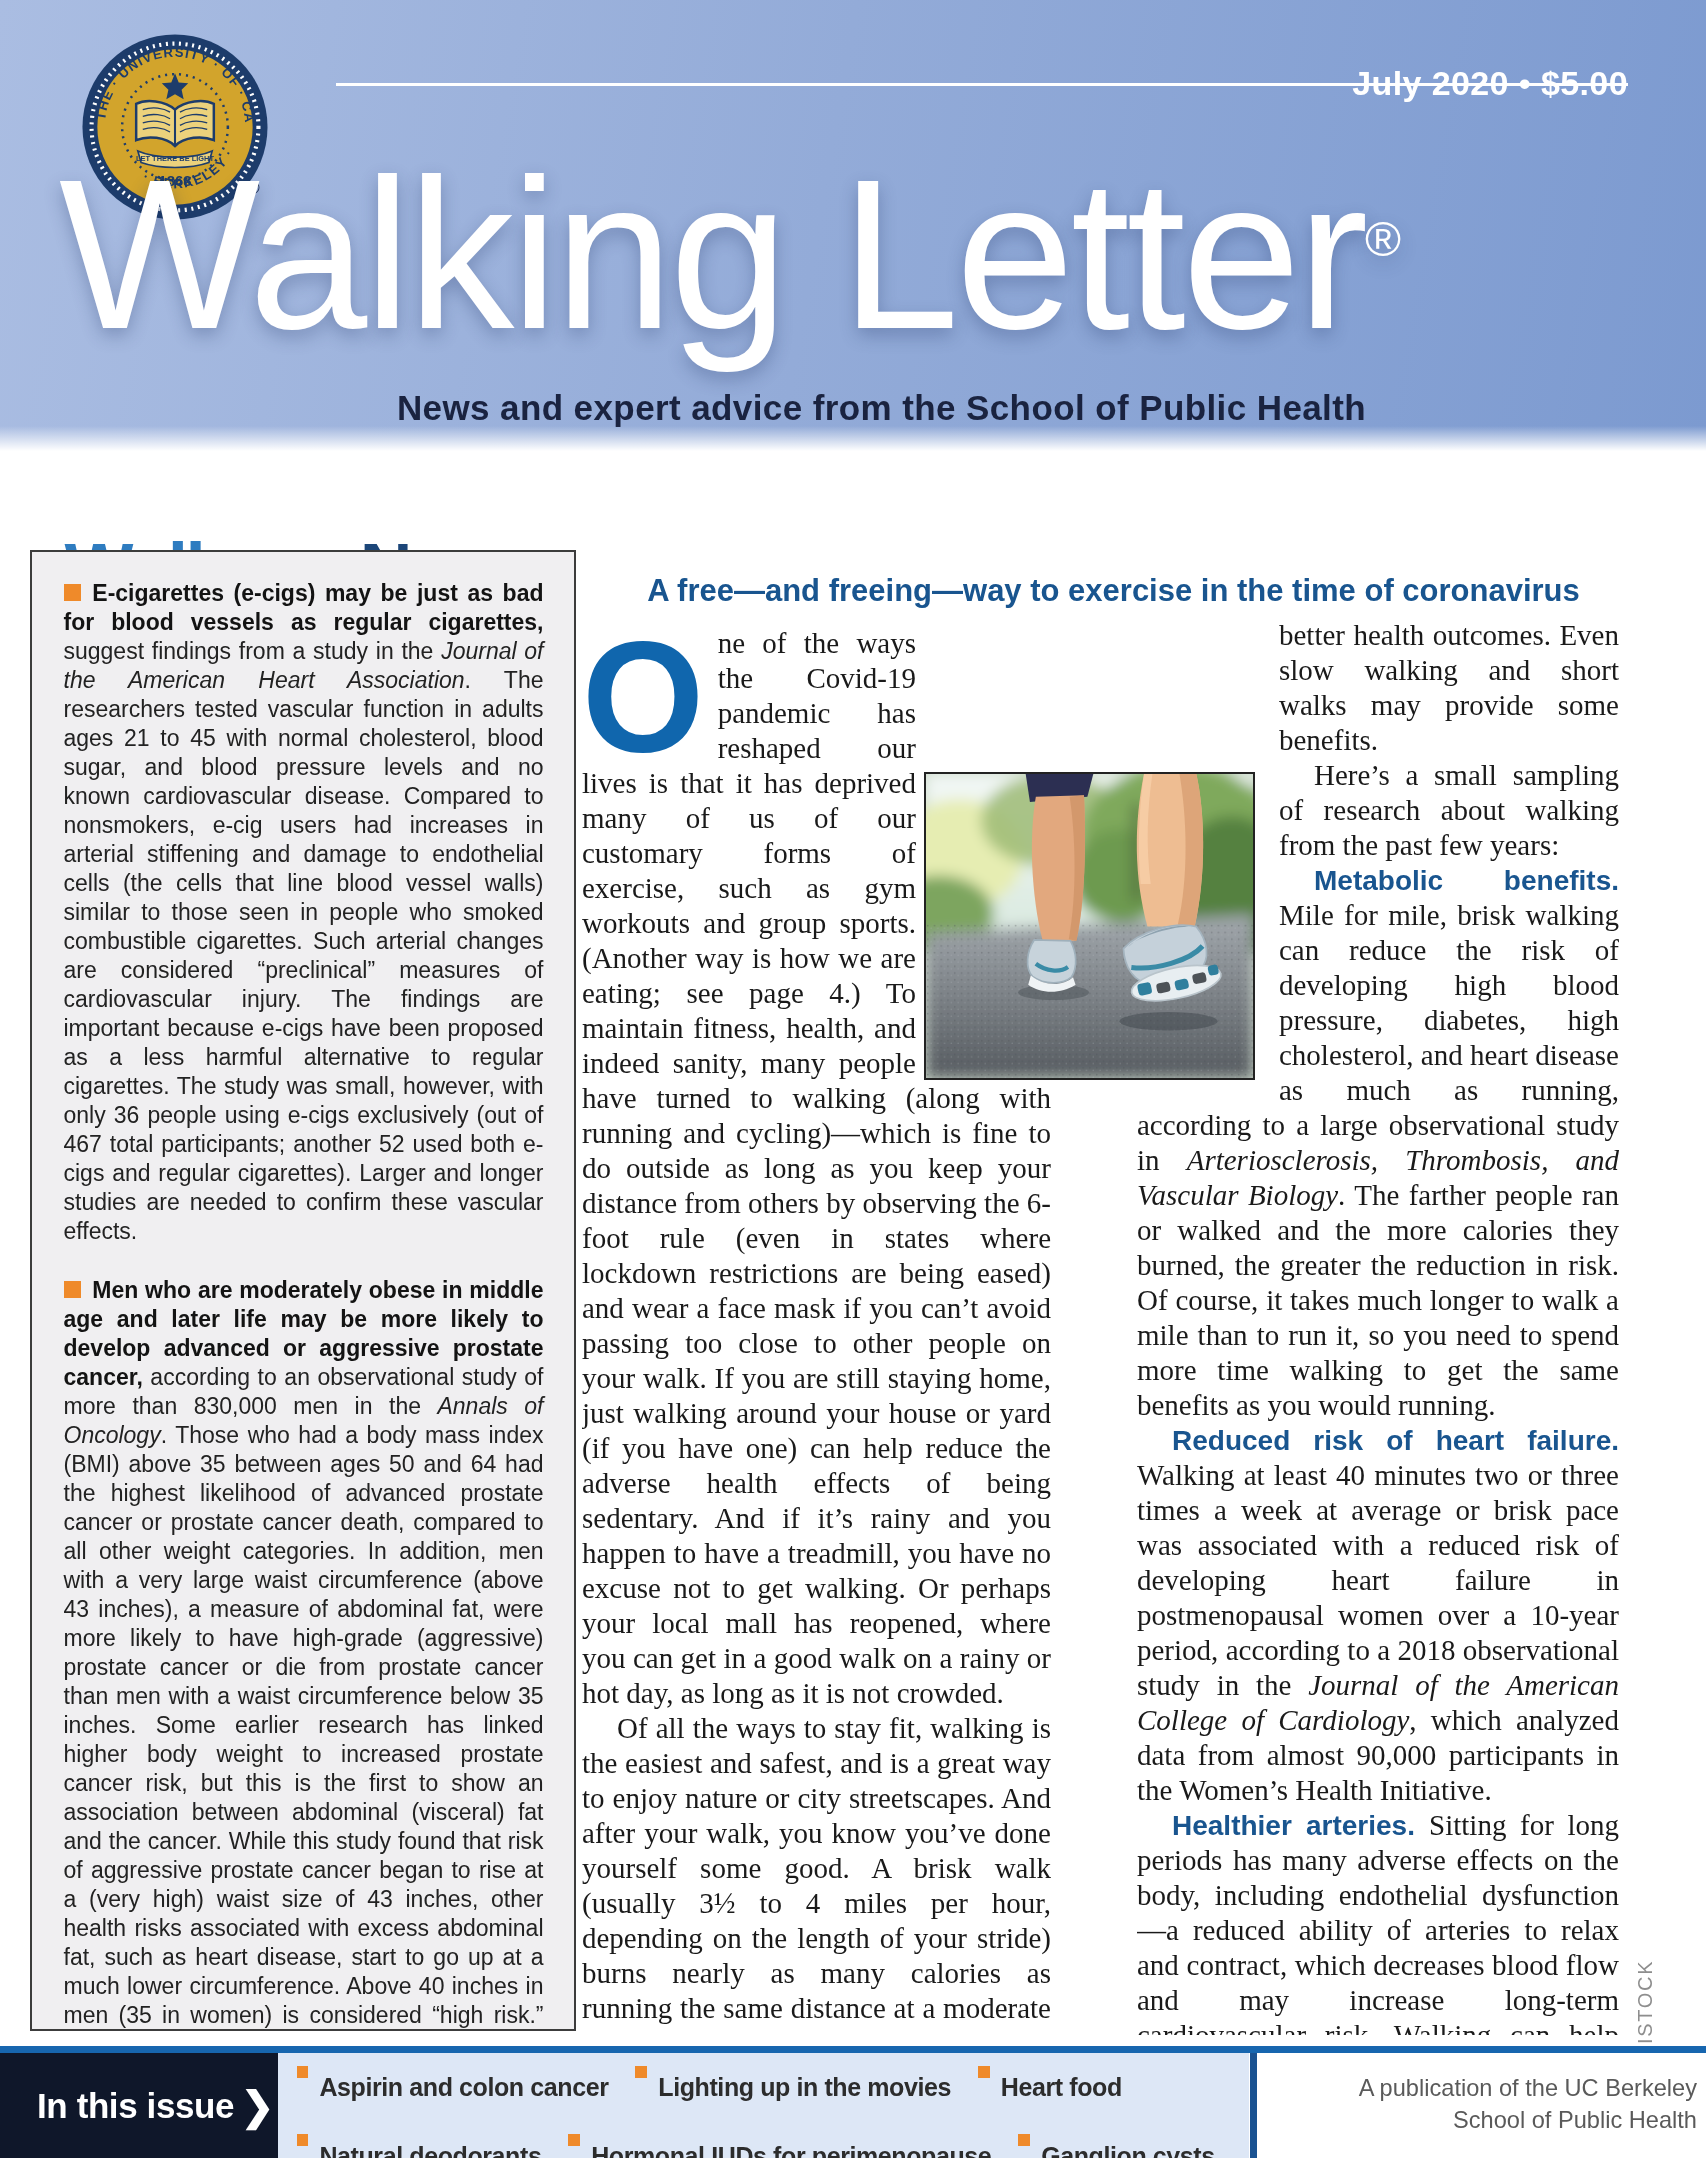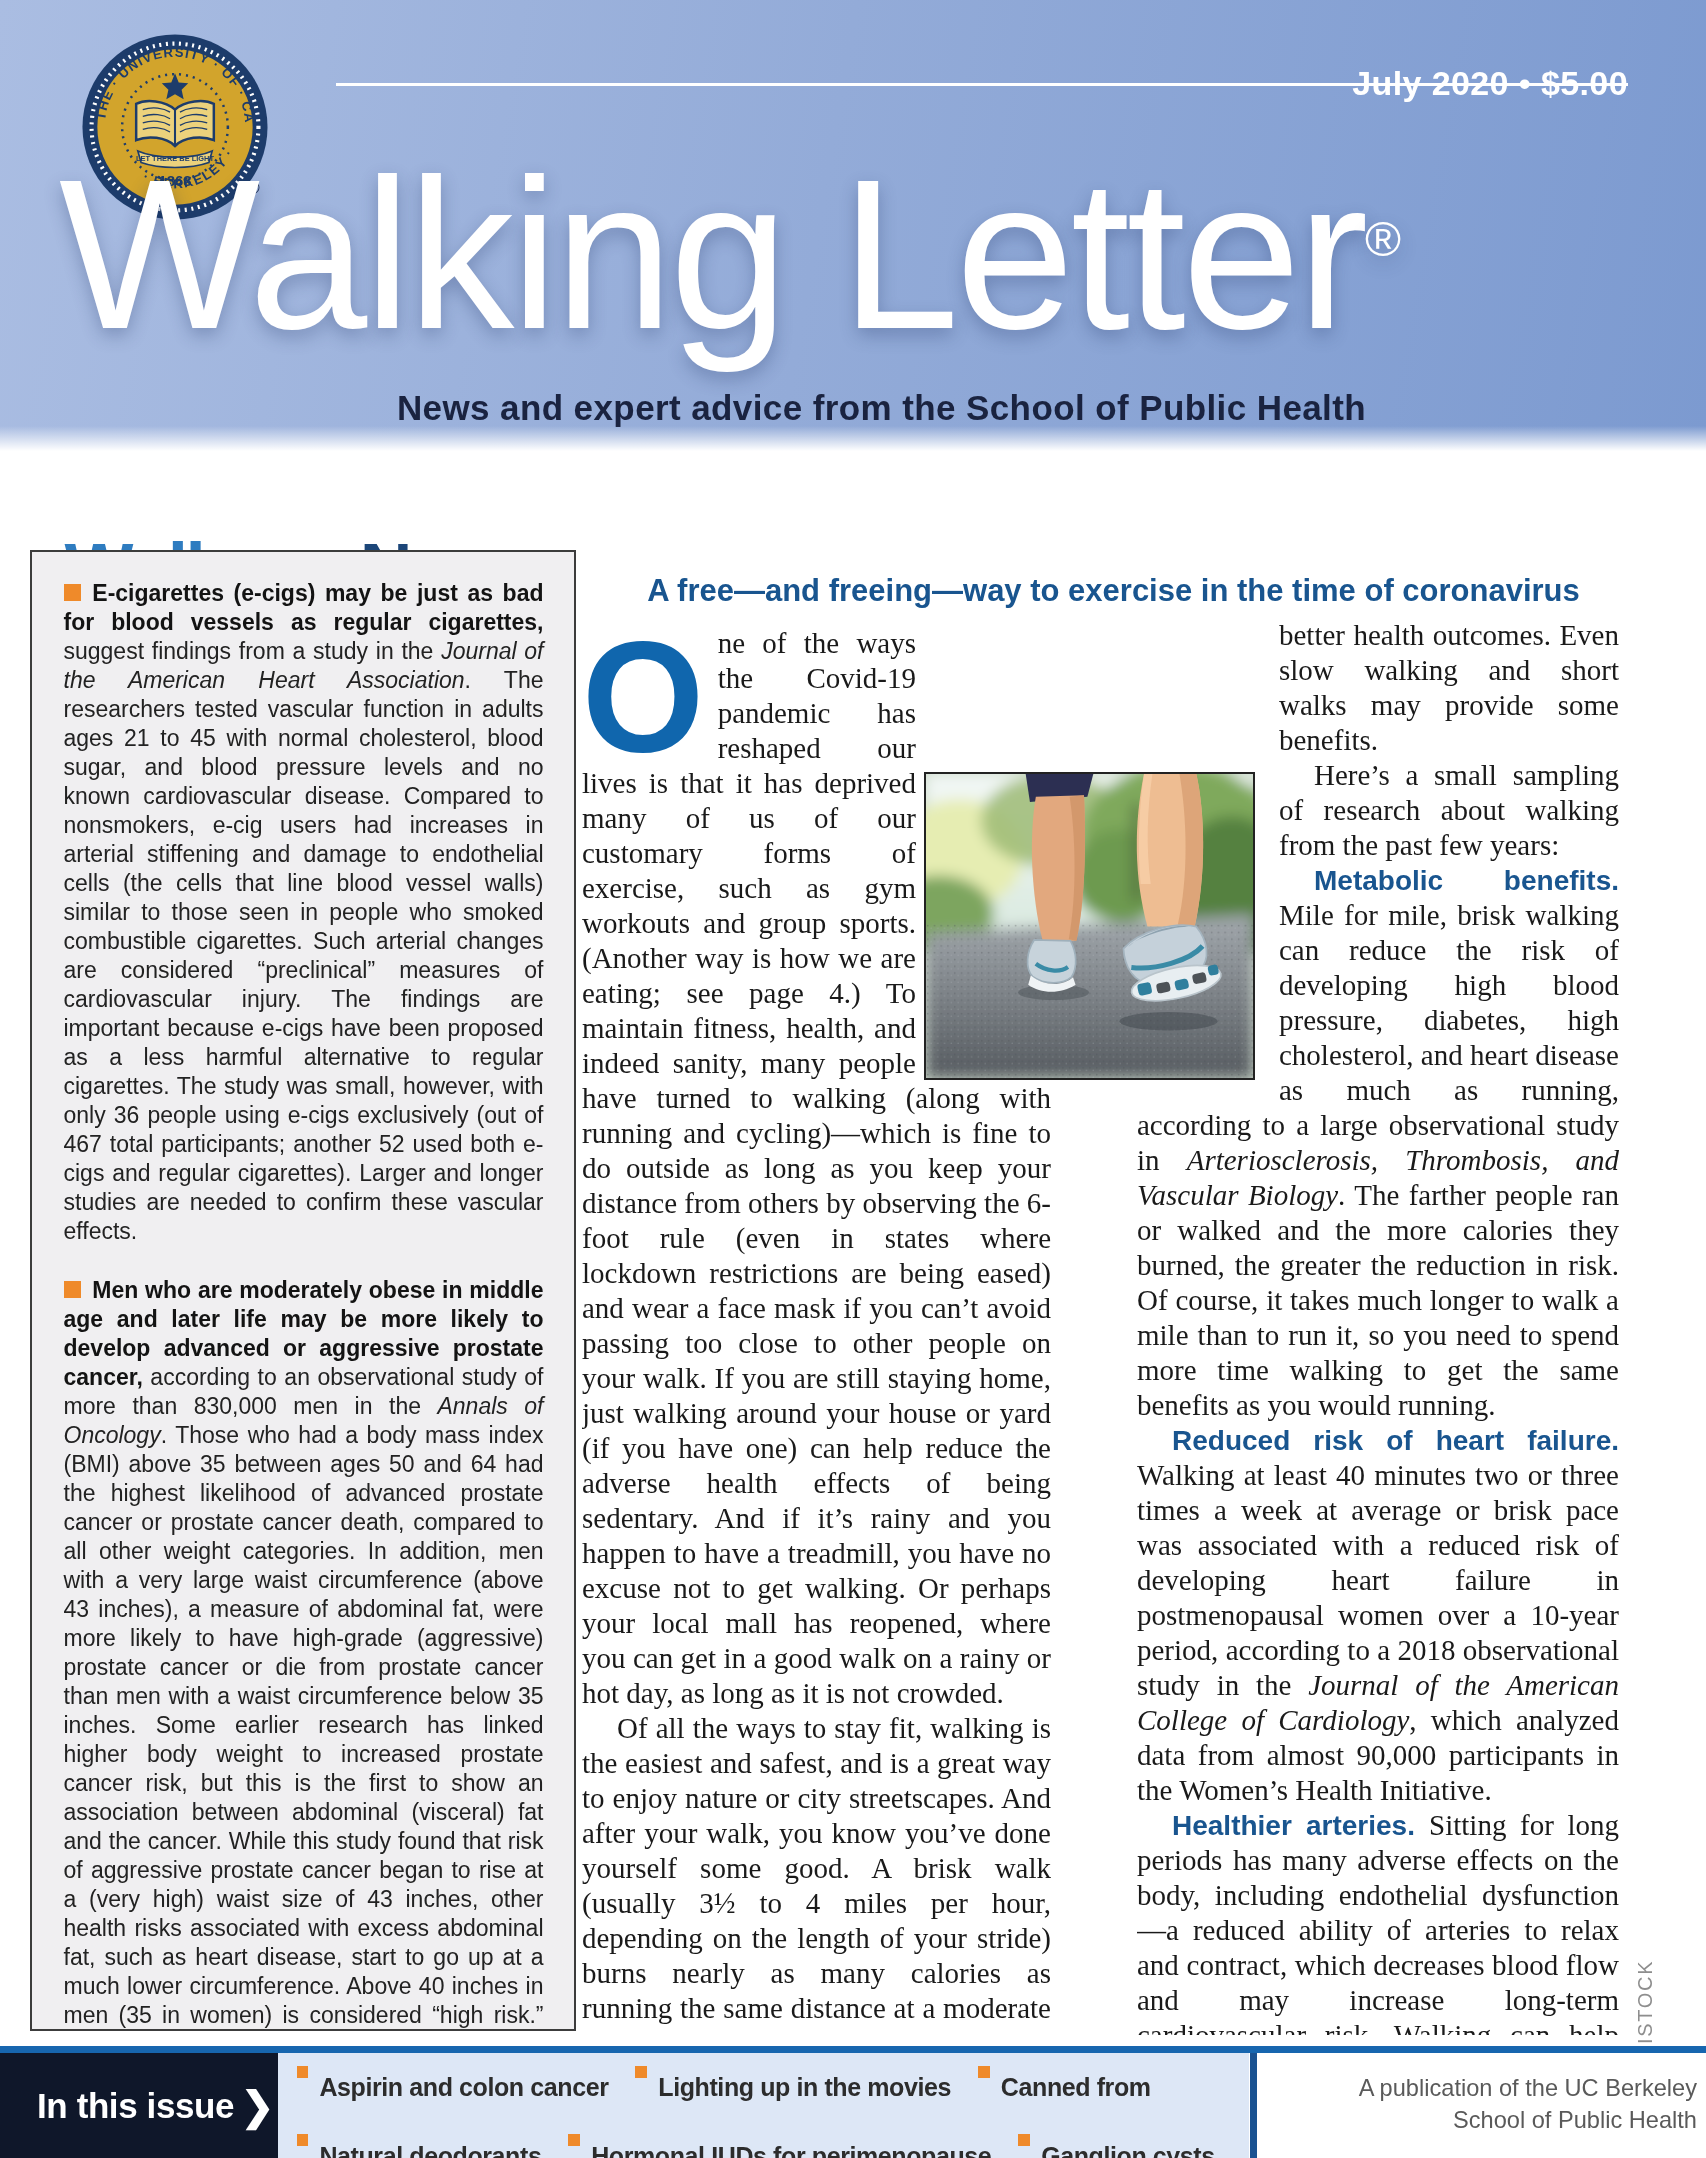--- a/index.html
+++ b/index.html
@@ -214,21 +214,21 @@
       <span>In this issue</span>
       <span class="chev">❯</span>
     </div>
     <div class="lightblue-box">
       <div class="issue-row" id="issue-row-1">
           <span class="isq"></span>
           <span class="ilabel">Aspirin and colon cancer</span>
           <span class="isq"></span>
           <span class="ilabel">Lighting up in the movies</span>
           <span class="isq"></span>
-          <span class="ilabel">Canned from</span>
+          <span class="ilabel">Heart food</span>
         </div>
       <div class="issue-row" id="issue-row-2">
           <span class="isq"></span>
           <span class="ilabel">Natural deodorants</span>
           <span class="isq"></span>
           <span class="ilabel">Hormonal IUDs for perimenopause</span>
           <span class="isq"></span>
           <span class="ilabel">Ganglion cysts</span>
         </div>
     </div>

